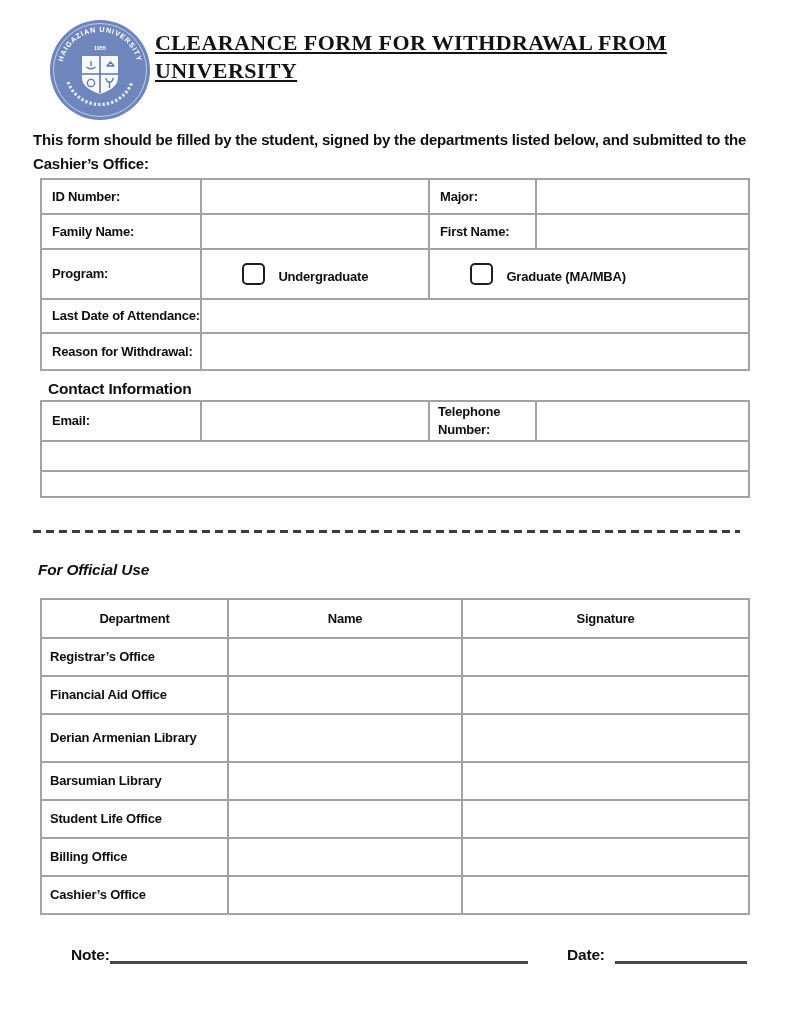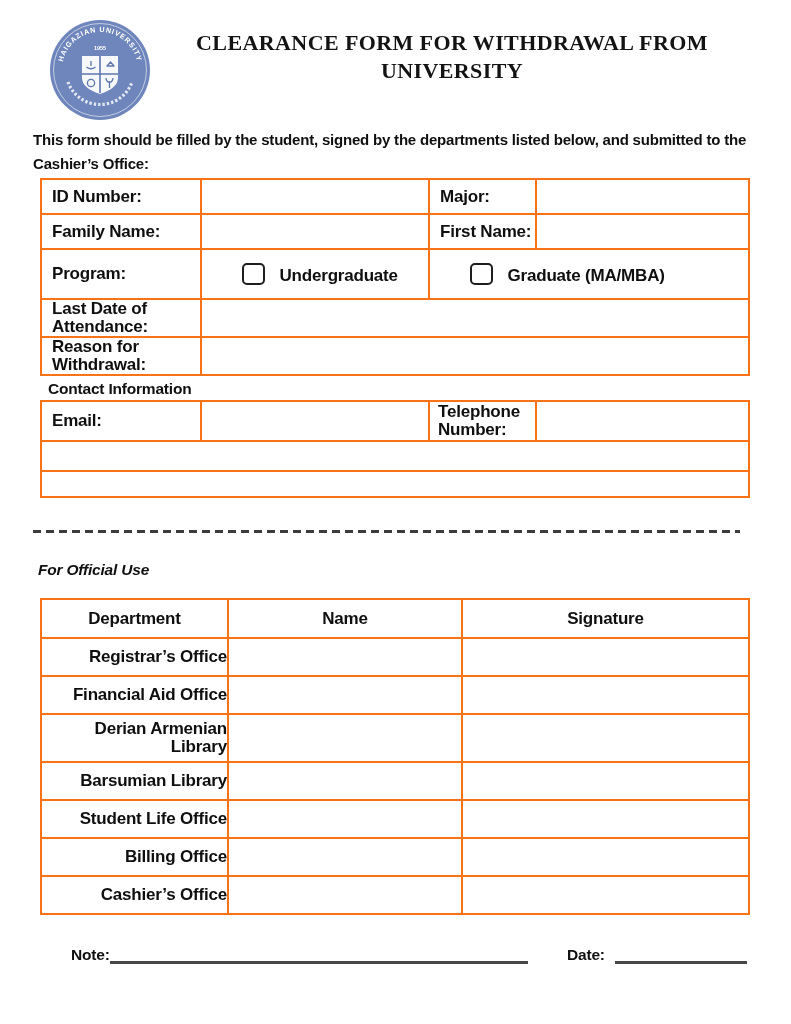--- a/index.html
+++ b/index.html
@@ -8,40 +8,39 @@
     width:791px;height:1024px;
     background:#ffffff;
     font-family:"Liberation Sans",sans-serif;
     color:#101010;
     overflow:hidden;
   }
   
   .seal{position:absolute;left:48px;top:18px;width:104px;height:104px;}
   .title-block{
     position:absolute;left:155px;top:29px;width:594px;
-    text-align:center;
     font-family:"Liberation Serif",serif;
     font-weight:bold;font-size:22px;line-height:28px;
-    letter-spacing:.4px;color:#131313;
+    letter-spacing:.4px;color:#131313;text-decoration:underline;
   }
   .intro-block{
     position:absolute;left:33px;top:128px;width:718px;
     font-weight:bold;font-size:15px;line-height:24px;letter-spacing:-.2px;
   }
   
   table{border-collapse:collapse;table-layout:fixed;position:absolute;background:#fff;}
-  td{border:2px solid #f97316;vertical-align:middle;padding:0 0 0 10px;
-     font-weight:bold;font-size:17px;line-height:18px;letter-spacing:-.2px;color:#0f0f0f;
+  td{border:2px solid #a3a3a3;vertical-align:middle;padding:0 0 0 10px;
+     font-weight:bold;font-size:13px;line-height:18px;letter-spacing:-.2px;color:#0f0f0f;
      overflow:hidden;}
   td.blank{padding:0;}
   td.center{text-align:center;padding:0;}
   .t1{left:40px;top:178px;width:708px;}
   .t2{left:40px;top:400px;width:708px;}
   .t3{left:40px;top:598px;width:708px;}
-  .t3 td.dept{padding-left:16px;text-align:right;}
+  .t3 td.dept{padding-left:8px;}
   
   .checkbox{
     display:inline-block;width:19px;height:18px;
     border:2.5px solid #1e1e1e;border-radius:5px;background:#fff;
     vertical-align:-4px;margin-right:10px;
   }
   .opt-cell{padding-left:40px;}
   
   .section-label{position:absolute;font-weight:bold;font-size:15.5px;letter-spacing:-.2px;}
   .contact-heading{left:48px;top:380px;}

